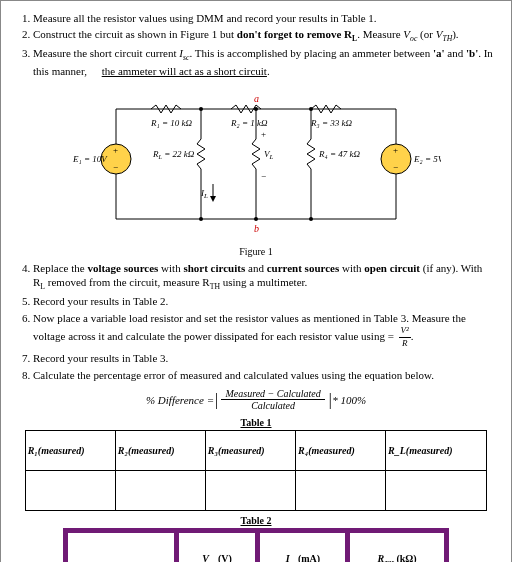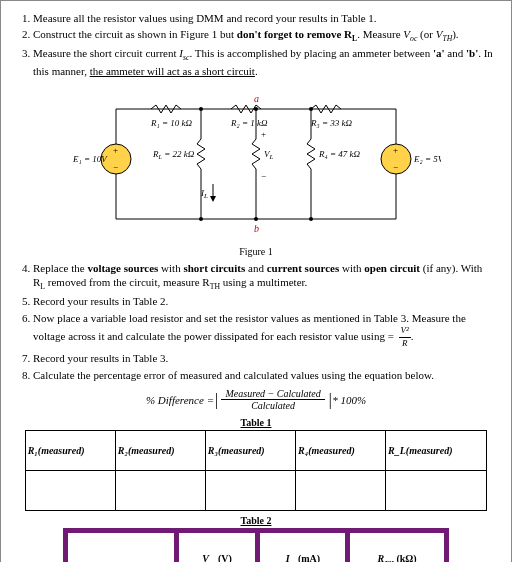--- a/index.html
+++ b/index.html
@@ -16,21 +16,21 @@
     padding-left: 18px;
     margin: 0 0 6px 0;
   }
   ol.main > li {
     margin-bottom: 2px;
     line-height: 1.3;
   }
   .ital { font-style: italic; }
   .bold { font-weight: bold; }
   .sub { vertical-align: sub; font-size: 0.7em; }
-  .under { text-decoration: underline; }
+  .under { text-decoration: underline; margin-left: 12px; }
 
   .fig-wrap {
     display: flex;
     justify-content: center;
     margin: 6px 0 2px 0;
   }
   svg.circuit { width: 370px; height: 160px; }
   .fig-cap { text-align: center; font-weight: normal; font-size: 10px; margin: 2px 0 4px 0; }
 
   .formula {

